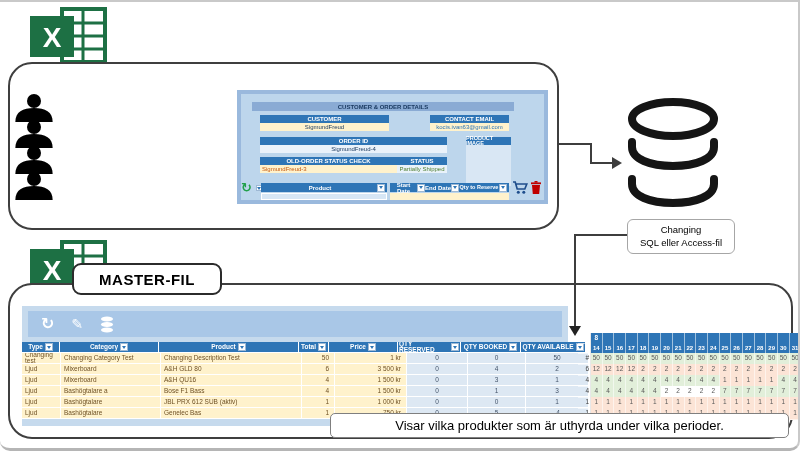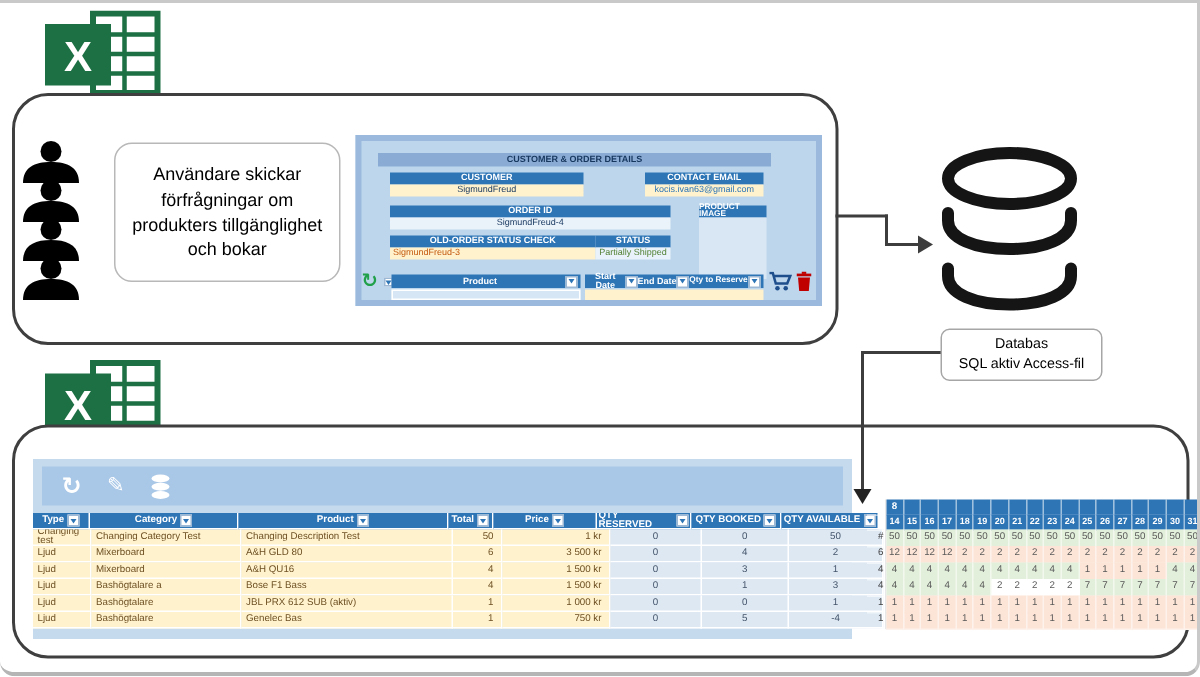--- a/index.html
+++ b/index.html
@@ -80,24 +80,20 @@
     <svg class="person" width="42" height="28" viewBox="0 0 44 30">
         <circle cx="22" cy="7.5" r="7.5"></circle>
         <path d="M2 30 C2 19 10 15 22 15 C34 15 42 19 42 30 Z"></path>
       </svg>
     <svg class="person" width="42" height="28" viewBox="0 0 44 30">
         <circle cx="22" cy="7.5" r="7.5"></circle>
         <path d="M2 30 C2 19 10 15 22 15 C34 15 42 19 42 30 Z"></path>
       </svg>
   </div>
 
-  <div class="abs notebox" style="left:76px;top:93px;width:151px;height:93px;border:1px solid #b8b8b8;
-       border-radius:12px;font-size:12px;line-height:1.4;padding:4px 8px;z-index:4;">
-    <span>Användare skickar förfrågningar om produkters tillgänglighet och bokar</span>
-  </div>
 
   <div id="form" class="abs" style="left:237px;top:88px;width:311px;height:114px;">
     <div class="abs bar" style="left:11px;top:8px;width:262px;height:9px;background:#8aabd4;color:#17375e;">
       <span>CUSTOMER &amp; ORDER DETAILS</span>
       </div>
 
     <div class="abs bar" style="left:19px;top:21px;width:129px;height:8px;">
       <span>CUSTOMER</span>
       </div>
     <div class="abs field cream" style="left:19px;top:29px;width:129px;height:8px;">
@@ -186,36 +182,39 @@
   <div class="abs cline" style="left:590px;top:160px;width:23px;height:2px;"></div>
   <div class="abs arrow-right" style="left:612px;top:155px;"></div>
 
   <svg class="abs" style="left:617px;top:95px;z-index:2;" width="112" height="116" viewBox="0 0 112 116">
     <ellipse cx="56" cy="22" rx="41" ry="17" fill="none" stroke="#151515" stroke-width="8"></ellipse>
     <path d="M15 45 v5 c0 12 18 19 41 19 s41 -7 41 -19 v-5" fill="none" stroke="#151515" stroke-width="8" stroke-linecap="round"></path>
     <path d="M15 82 v5 c0 12 18 19 41 19 s41 -7 41 -19 v-5" fill="none" stroke="#151515" stroke-width="8" stroke-linecap="round"></path>
   </svg>
   <div class="abs notebox" style="left:627px;top:217px;width:108px;height:35px;border:1px solid #a6a6a6;
        border-radius:6px;font-size:9.5px;line-height:1.35;z-index:6;flex-direction:column;">
-    <span>Databas</span>
-    <span>SQL aktiv Access-fil</span>
+    <span>Changing</span>
+    <span>SQL eller Access-fil</span>
   </div>
 
   <div class="abs cline" style="left:574px;top:232px;width:54px;height:2px;"></div>
   <div class="abs cline" style="left:574px;top:232px;width:2px;height:93px;"></div>
   <div class="abs arrow-down" style="left:569px;top:324px;"></div>
 
   <svg class="abs" style="left:30px;top:238px;z-index:1;" width="78" height="57" viewBox="0 0 78 57">
     <rect x="32" y="2" width="43" height="53" fill="#fff" stroke="#1d7044" stroke-width="4"></rect>
     <path d="M53 2 v53 M32 16 h43 M32 29 h43 M32 42 h43" stroke="#1d7044" stroke-width="3" fill="none"></path>
     <rect x="0" y="9" width="44" height="41" fill="#1d7044"></rect>
     <text x="22" y="40" text-anchor="middle" font-size="28" font-weight="bold" fill="#fff" font-family="Liberation Sans, sans-serif">X</text>
   </svg>
 
   <div class="abs flowbox" style="left:8px;top:281px;width:785px;height:156px;"></div>
+  <div class="abs labelbox" style="left:72px;top:261px;width:150px;height:32px;">
+    <span>MASTER-FIL</span>
+  </div>
 
   <div id="mcontainer" class="abs" style="left:22px;top:304px;width:546px;height:120px;"></div>
   <div id="mtoolbar" class="abs" style="left:28px;top:309px;width:534px;height:26px;z-index:4;">
     <span class="toolicon" style="font-size:16px;font-weight:bold;">↻</span>
     <span class="toolicon" style="font-size:14px;">✎</span>
     <svg width="14" height="17" viewBox="0 0 14 17">
       <ellipse cx="7" cy="3" rx="6" ry="2.6" fill="#fff"></ellipse>
       <ellipse cx="7" cy="8.5" rx="6" ry="2.6" fill="#fff"></ellipse>
       <ellipse cx="7" cy="14" rx="6" ry="2.6" fill="#fff"></ellipse>
       </svg>
@@ -498,14 +497,18 @@
         <div class="ccell" style="width: 10.7px; height: 11px; background: rgb(252, 228, 214); color: rgb(89, 89, 89);">1</div>
         <div class="ccell" style="width: 10.7px; height: 11px; background: rgb(252, 228, 214); color: rgb(89, 89, 89);">1</div>
         <div class="ccell" style="width: 10.7px; height: 11px; background: rgb(252, 228, 214); color: rgb(89, 89, 89);">1</div>
         <div class="ccell" style="width: 10.7px; height: 11px; background: rgb(252, 228, 214); color: rgb(89, 89, 89);">1</div>
         <div class="ccell" style="width: 10.7px; height: 11px; background: rgb(252, 228, 214); color: rgb(89, 89, 89);">1</div>
         <div class="ccell" style="width: 10.7px; height: 11px; background: rgb(252, 228, 214); color: rgb(89, 89, 89);">1</div>
         <div class="ccell" style="width: 10.7px; height: 11px; background: rgb(252, 228, 214); color: rgb(89, 89, 89);">1</div>
       </div>
     </div>
 
+  <div class="abs notebox" style="left:330px;top:411px;width:459px;height:25px;border:1.5px solid #7f7f7f;
+       border-radius:5px;font-size:13px;z-index:6;white-space:nowrap;">
+    <span>Visar vilka produkter som är uthyrda under vilka perioder.</span>
+  </div>
 
 </div>
 
 </body></html>

